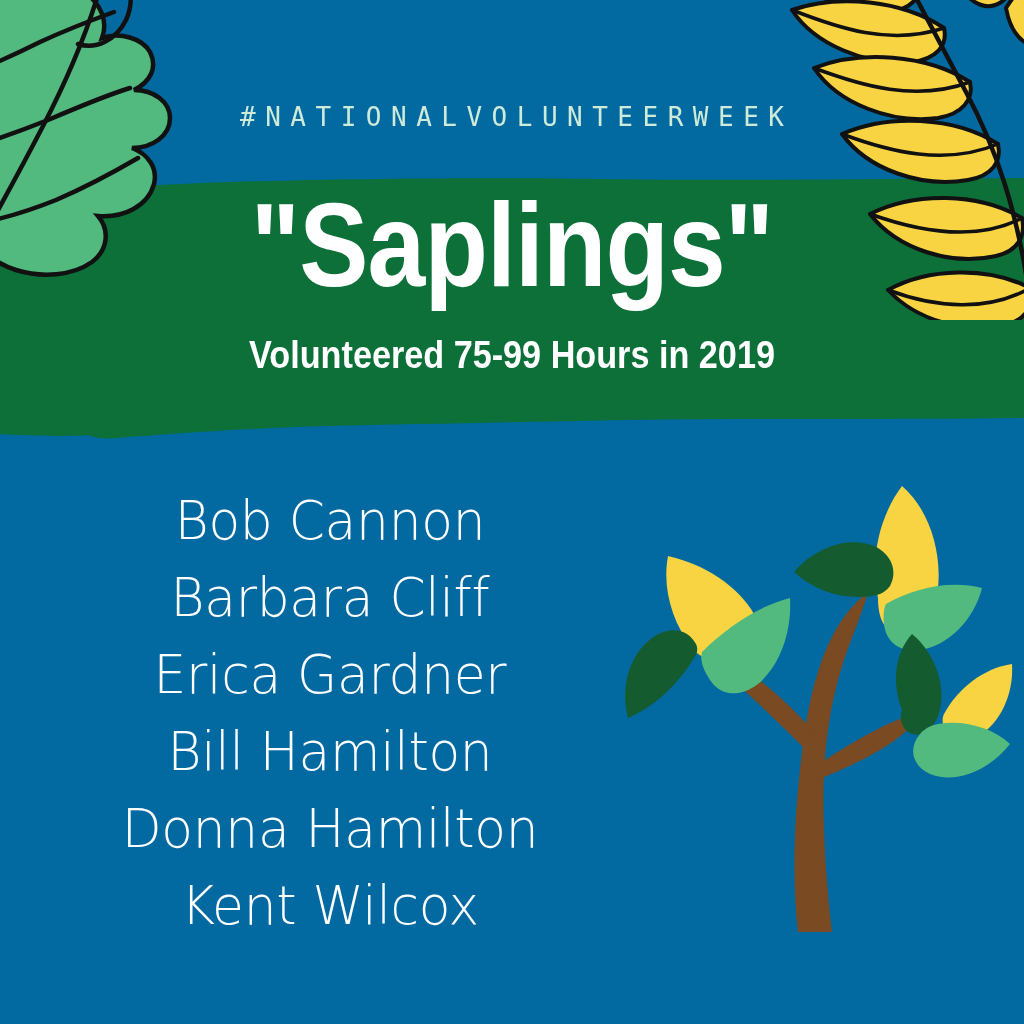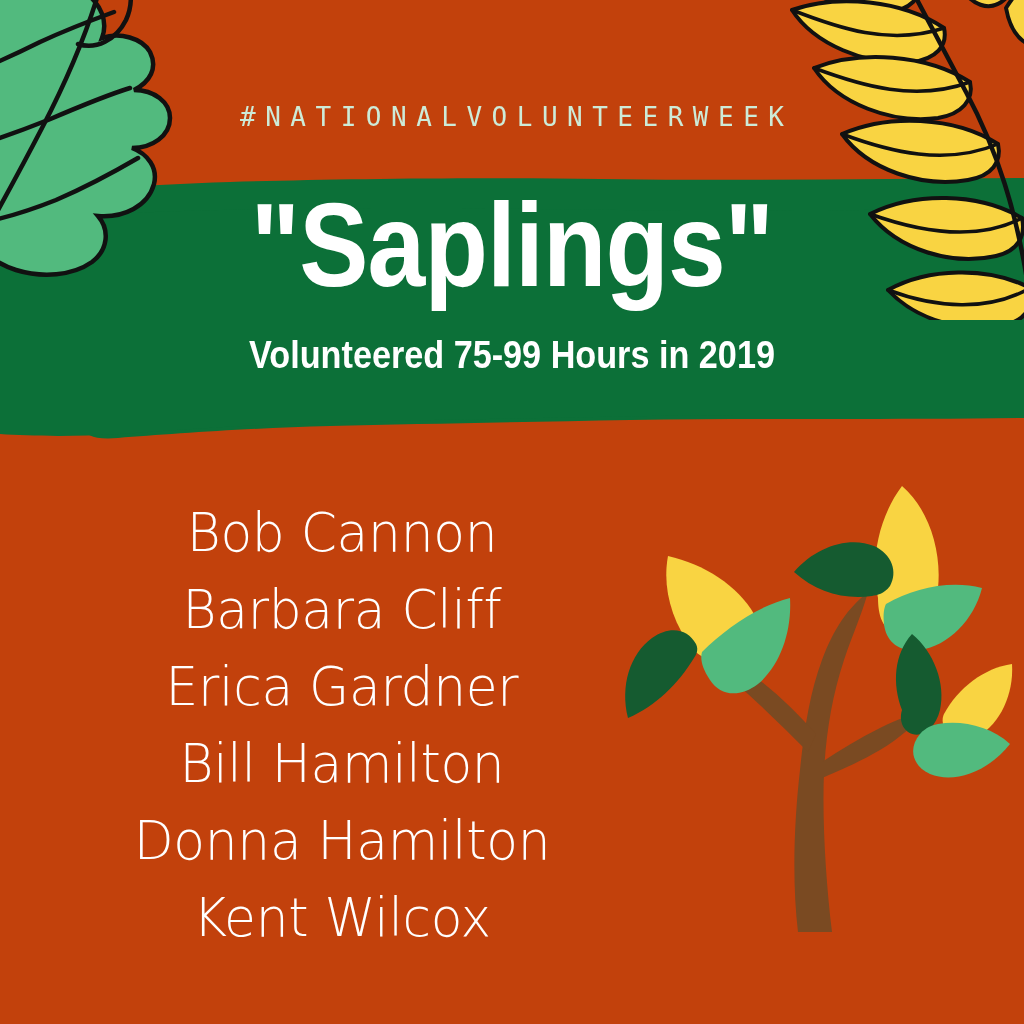--- a/index.html
+++ b/index.html
@@ -5,21 +5,21 @@
   html, body {
     margin: 0;
     padding: 0;
     background: #111;
   }
   #poster {
     position: relative;
     width: 1024px;
     height: 1024px;
     overflow: hidden;
-    background: #c2410c;
+    background: #0369a1;
     font-family: "Liberation Sans", sans-serif;
     -webkit-font-smoothing: antialiased;
   }
 
   
   .deco {
     position: absolute;
     pointer-events: none;
   }
   #leaf-topleft { left: -10px; top: -14px; width: 260px; height: 330px; }
@@ -69,21 +69,21 @@
     line-height: 1.1;
     transform: scaleX(0.90);
   }
 
   #names-list {
     position: absolute;
     left: 60px;
     top: 482px;
     width: 540px;
     text-align: center;
-    margin: 12px;
+    margin: 0;
     padding: 0;
     list-style: none;
   }
   #names-list li {
     color: #FFFFFF;
     font-family: "DejaVu Sans", "Liberation Sans", sans-serif;
     font-size: 54px;
     font-weight: 300;
     line-height: 77px;
     letter-spacing: -0.3px;

